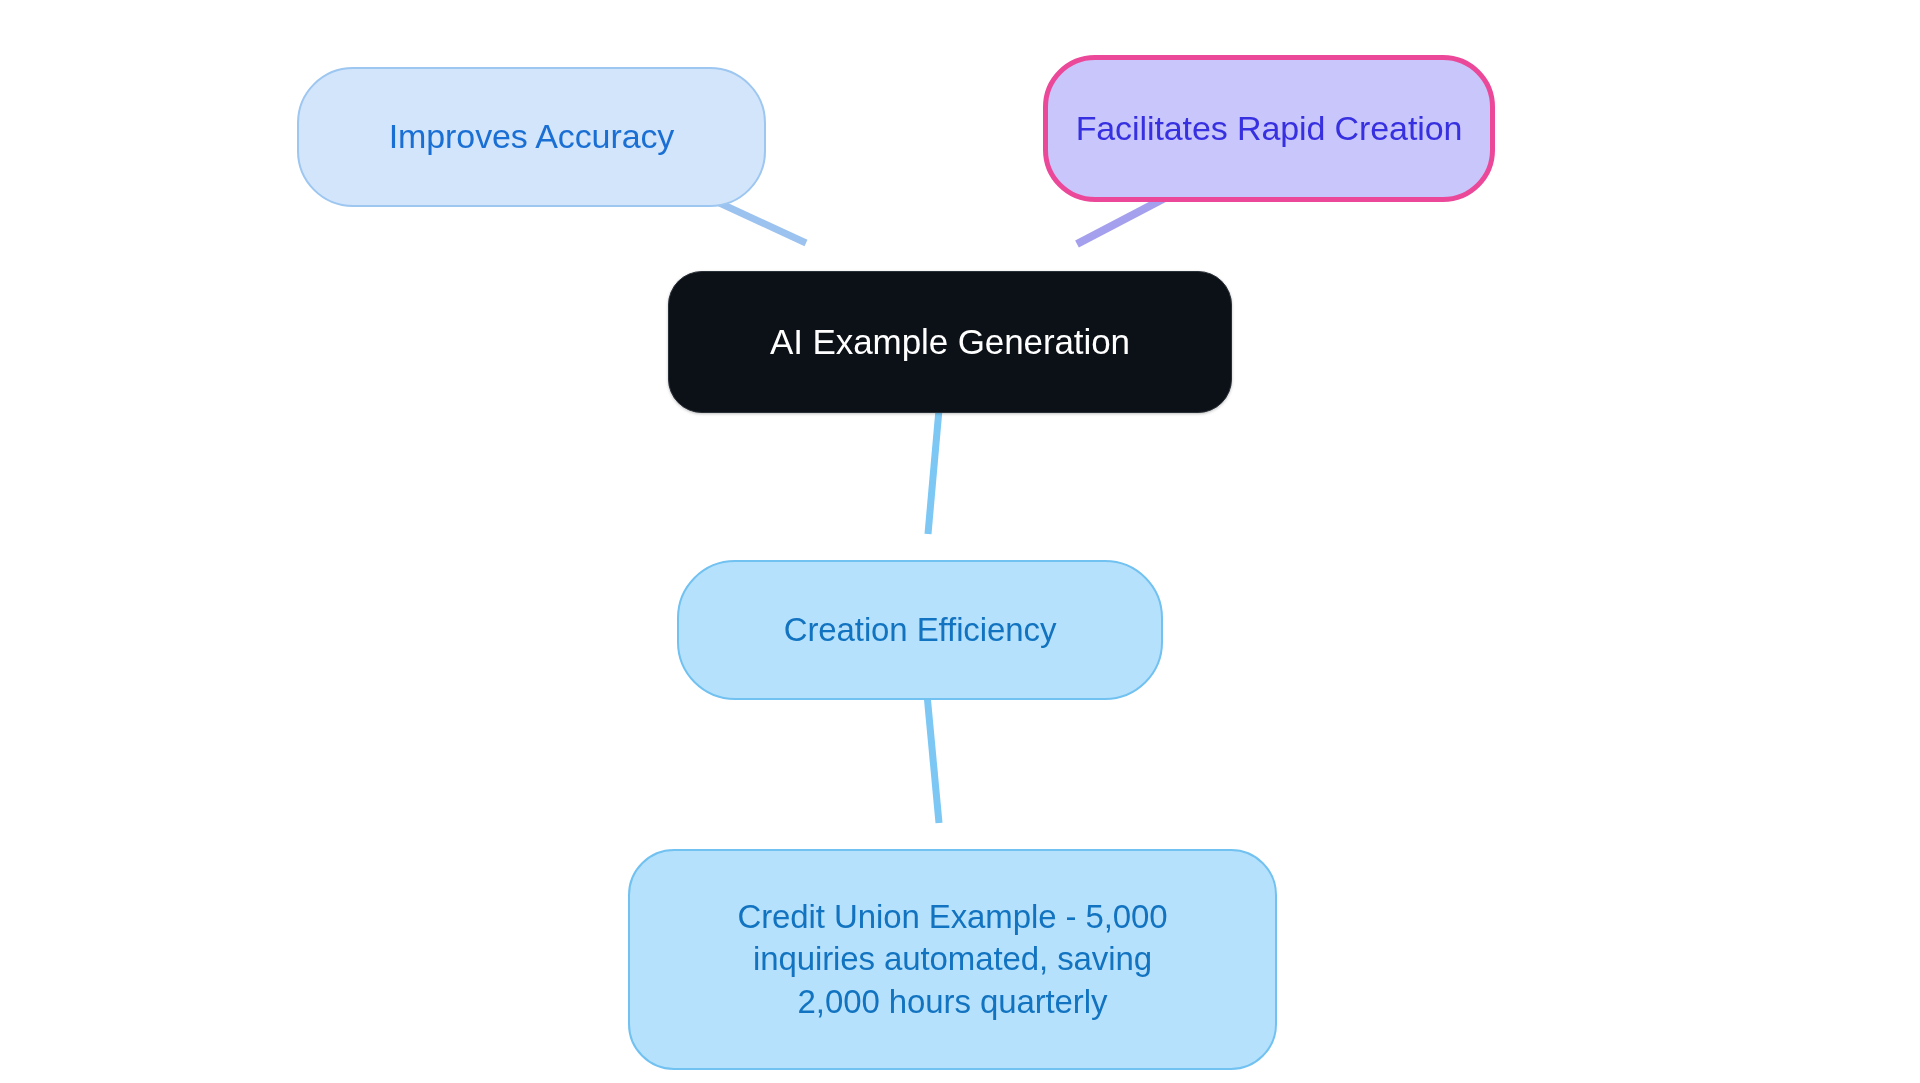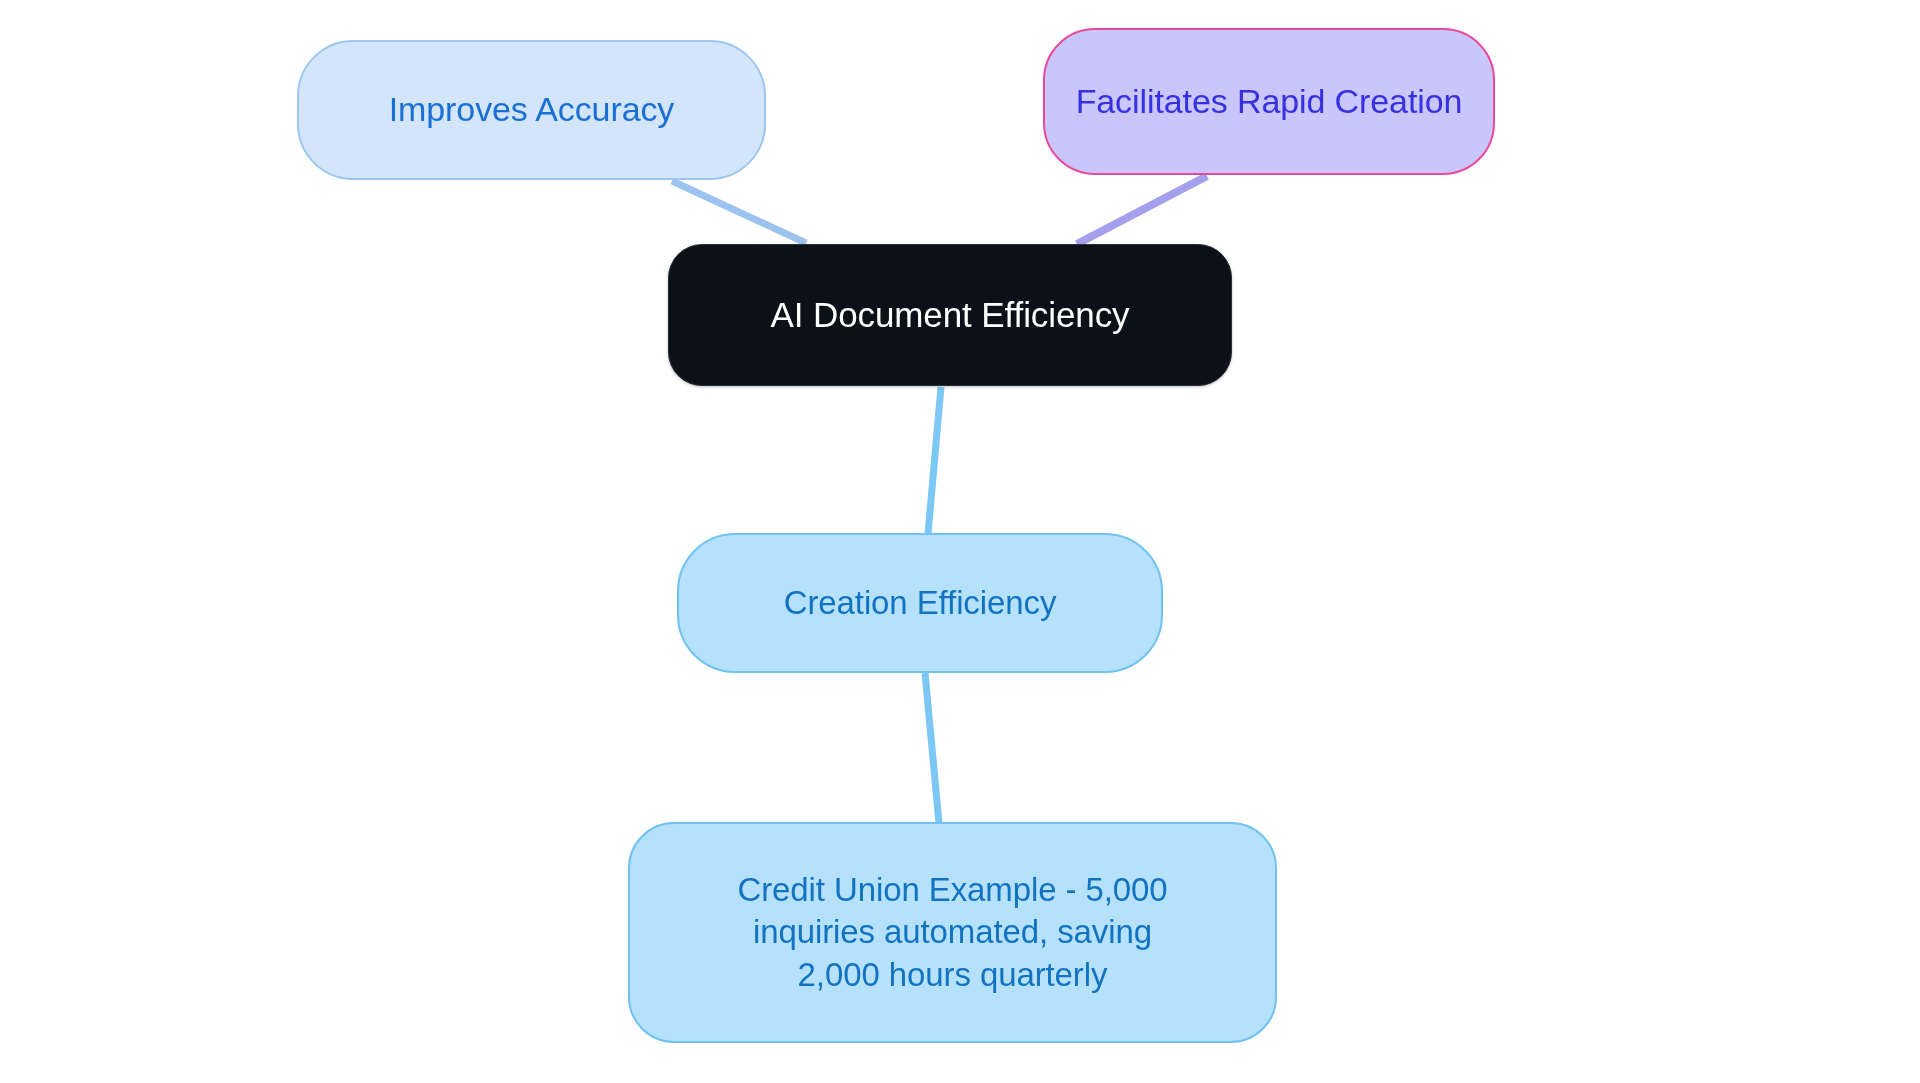--- a/index.html
+++ b/index.html
@@ -32,20 +32,21 @@
   }
   .node {
     position: absolute;
     box-sizing: border-box;
     display: flex;
     align-items: center;
     justify-content: center;
     text-align: center;
     line-height: 1.22;
     letter-spacing: -0.1px;
+    margin-top: 27px;
     -webkit-font-smoothing: antialiased;
   }
   .node-label {
     display: block;
     width: 100%;
     white-space: pre-line;
   }
 
   
   #node-root {
@@ -74,21 +75,21 @@
     font-size: 34px;
   }
 
   
   #node-facilitates-rapid-creation {
     left: 1043px;
     top: 28px;
     width: 452px;
     height: 147px;
     background: #c8c6fa;
-    border: 2px solid #ec4899;
+    border: 5px solid #ec4899;
     border-radius: 52px;
     color: #3730e0;
     font-size: 34px;
   }
 
   
   #node-enhances-efficiency {
     left: 677px;
     top: 533px;
     width: 486px;
@@ -135,21 +136,21 @@
 
   <div class="node" id="node-improves-accuracy">
     <span class="node-label">Improves Accuracy</span>
   </div>
 
   <div class="node" id="node-facilitates-rapid-creation">
     <span class="node-label">Facilitates Rapid Creation</span>
   </div>
 
   <div class="node" id="node-root">
-    <span class="node-label">AI Document Efficiency</span>
+    <span class="node-label">AI Example Generation</span>
   </div>
 
   <div class="node" id="node-enhances-efficiency">
     <span class="node-label">Creation Efficiency</span>
   </div>
 
   <div class="node" id="node-credit-union-example">
     <span class="node-label">Credit Union Example - 5,000
 inquiries automated, saving
 2,000 hours quarterly</span>

